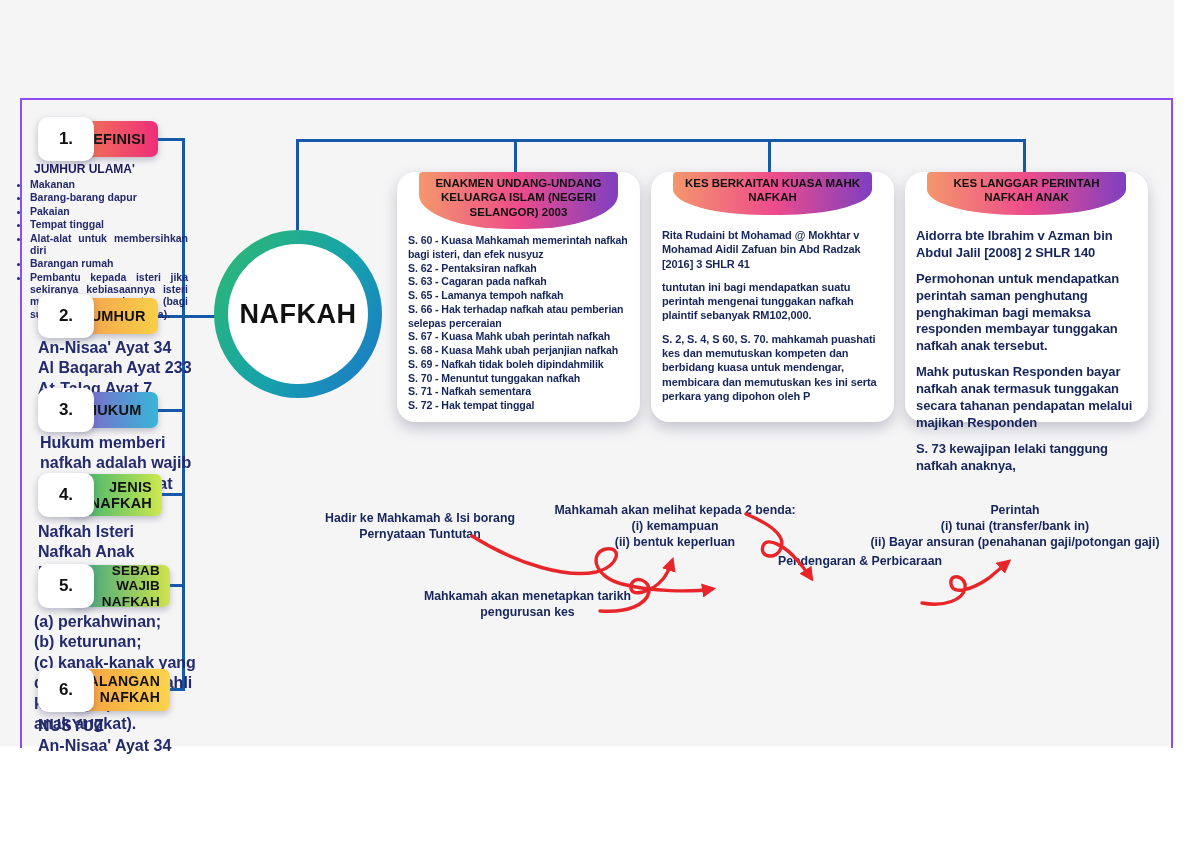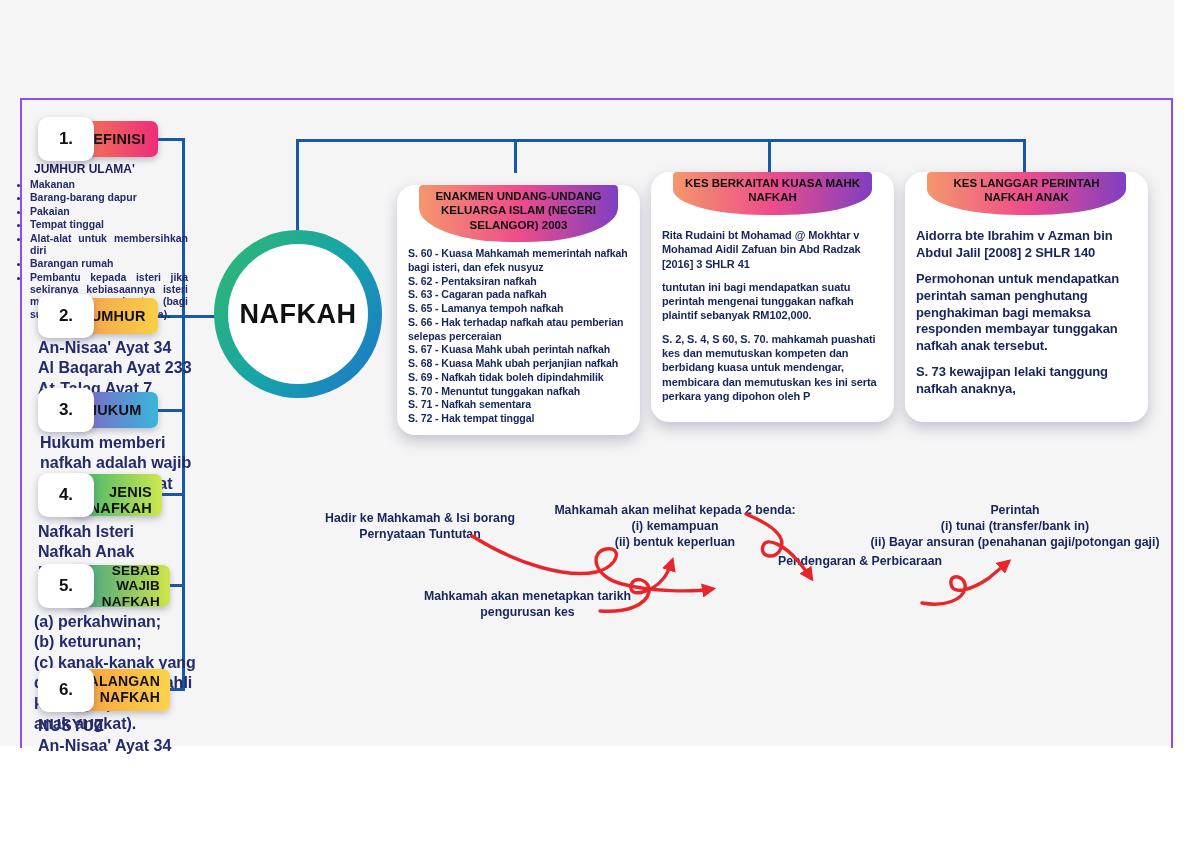--- a/index.html
+++ b/index.html
@@ -15,21 +15,21 @@
   .ribbon{position:absolute;border-radius:7px;display:flex;align-items:center;
           box-shadow:0 3px 6px rgba(90,90,120,.35);}
   .ribbon-label{width:100%;font-weight:bold;color:#111;font-size:14.5px;line-height:1.12;
                 white-space:pre-line;text-align:center;letter-spacing:.2px;}
   .ribbon-label.two{text-align:right;padding-right:10px;}
   .chev{position:absolute;left:26px;top:50%;transform:translateY(-50%);width:16px;height:22px;
         background:#ffffff;clip-path:polygon(0 0,100% 50%,0 100%);}
   .g1{background:linear-gradient(90deg,#f4804e,#ee2d7a);}
   .g2{background:linear-gradient(90deg,#f59b51,#f8cf47);}
   .g3{background:linear-gradient(90deg,#8a5cc8,#38b6d8);}
-  .g4{background:linear-gradient(90deg,#2fae73,#cde94e);align-items:flex-end;}
+  .g4{background:linear-gradient(90deg,#2fae73,#cde94e);}
   .g5{background:linear-gradient(90deg,#2f9e87,#cfe44c);}
   .g6{background:linear-gradient(90deg,#f79b3e,#fbd34d);}
   .numbox{position:absolute;left:0;top:0;width:56px;height:44px;background:#ffffff;border-radius:10px;
           box-shadow:0 3px 7px rgba(90,90,120,.4);display:flex;align-items:center;justify-content:center;
           font-weight:bold;font-size:17px;color:#111;}
   
   .side-text{position:absolute;color:#232a6d;font-weight:bold;}
   .side-head{font-size:12px;color:#1b1b5e;font-weight:bold;}
   ul.side-list{margin:0;padding-left:14px;font-size:10.5px;line-height:1.18;text-align:justify;}
   ul.side-list li{margin:0 0 1px 0;}
@@ -162,21 +162,21 @@
       <div>NUSYUZ</div>
       <div>An-Nisaa' Ayat 34</div>
     </div>
 
   <div class="circle-ring">
     <div class="circle-inner">
       <span>NAFKAH</span>
     </div>
   </div>
 
-  <div class="card" style="left:397px;margin-top:13px;">
+  <div class="card" style="left:397px;">
     <div class="card-header" style="min-height:52px;">
       <span>ENAKMEN UNDANG-UNDANG KELUARGA ISLAM (NEGERI SELANGOR) 2003</span>
     </div>
     <div class="card-body" style="top:62px;">
         <div>S. 60 - Kuasa Mahkamah memerintah nafkah bagi isteri, dan efek nusyuz</div>
         <div>S. 62 - Pentaksiran nafkah</div>
         <div>S. 63 - Cagaran pada nafkah</div>
         <div>S. 65 - Lamanya tempoh nafkah</div>
         <div>S. 66 - Hak terhadap nafkah atau pemberian selepas perceraian</div>
         <div>S. 67 - Kuasa Mahk ubah perintah nafkah</div>
@@ -199,20 +199,21 @@
       </div>
   </div>
 
   <div class="card" style="left:905px;">
     <div class="card-header" style="min-height:38px;">
       <span>KES LANGGAR PERINTAH NAFKAH ANAK</span>
     </div>
     <div class="card-body" style="top:56px;font-size:13px;">
         <div class="para">Aidorra bte Ibrahim v Azman bin Abdul Jalil [2008] 2 SHLR 140</div>
         <div class="para">Permohonan untuk mendapatkan perintah saman penghutang penghakiman bagi memaksa responden membayar tunggakan nafkah anak tersebut.</div>
+        <div class="para">Mahk putuskan Responden bayar nafkah anak termasuk tunggakan secara tahanan pendapatan melalui majikan Responden</div>
         <div class="para">S. 73 kewajipan lelaki tanggung nafkah anaknya,</div>
       </div>
   </div>
 
   <div class="step" style="left:405px;width:245px;top:588px;">Mahkamah akan menetapkan tarikh
 pengurusan kes</div>
   <div class="step" style="left:300px;width:240px;top:510px;">Hadir ke Mahkamah &amp; Isi borang
 Pernyataan Tuntutan</div>
   <div class="step" style="left:550px;width:250px;top:502px;">Mahkamah akan melihat kepada 2 benda:
 (i) kemampuan

